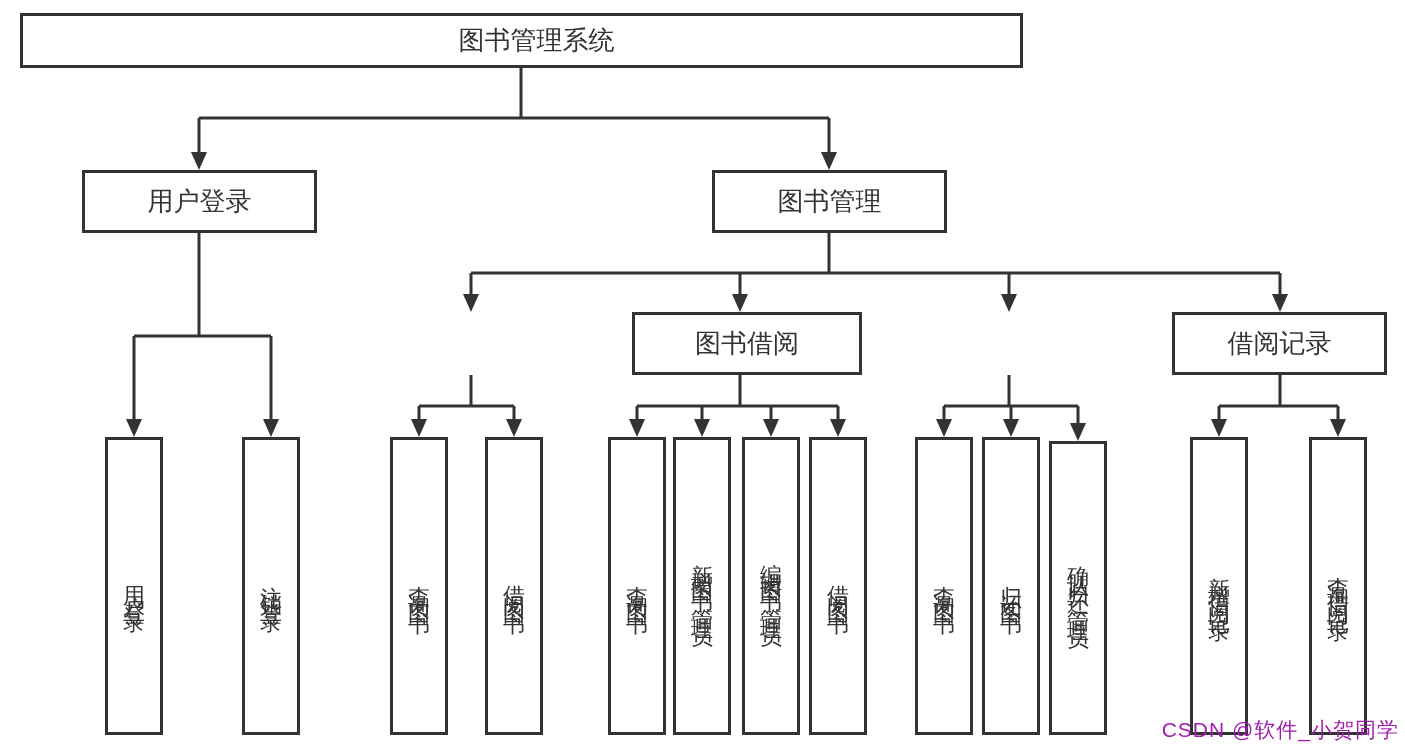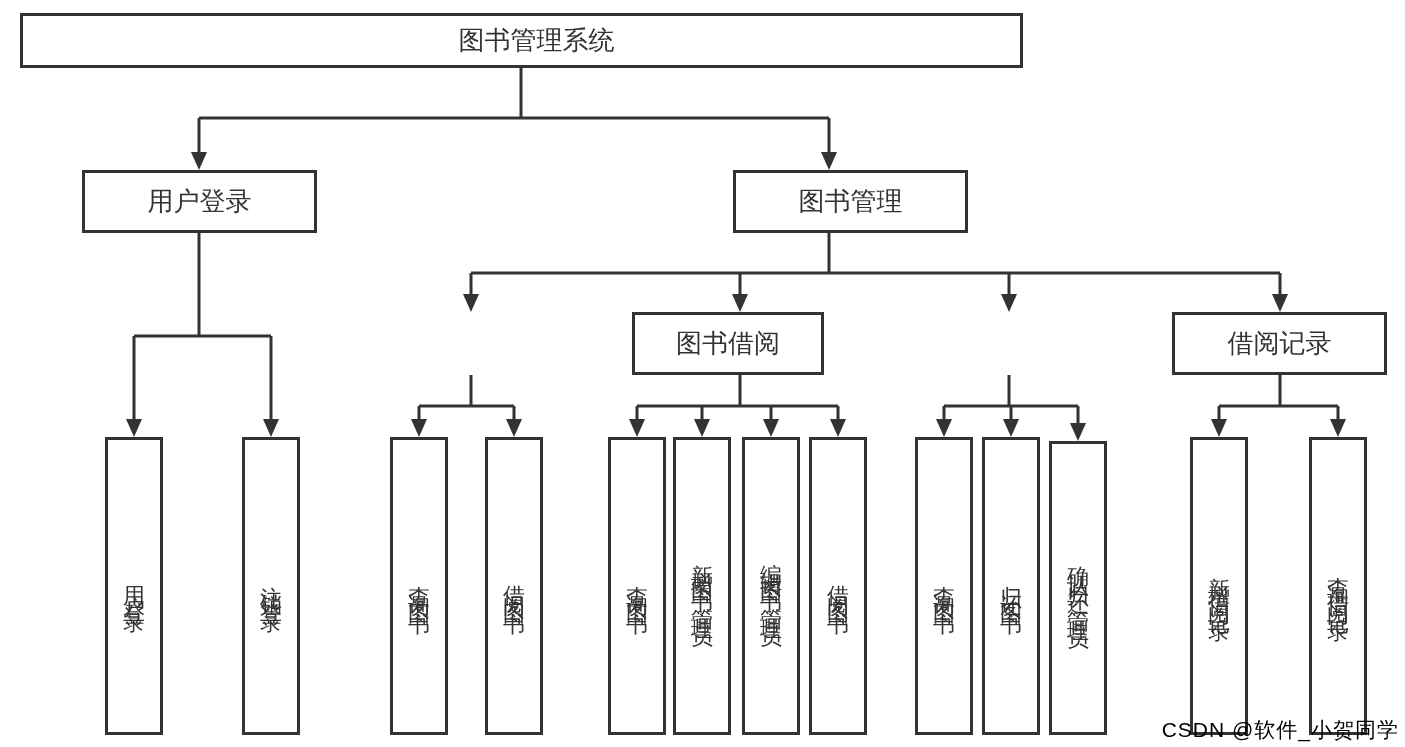--- a/index.html
+++ b/index.html
@@ -40,21 +40,21 @@
     writing-mode: vertical-rl;
     text-orientation: mixed;
     letter-spacing: 9px;
     white-space: normal;
   }
   .watermark {
     position: absolute;
     right: 6px;
     bottom: 3px;
     font-size: 21px;
-    color: #000000;
+    color: #a21caf;
     z-index: 2;
     letter-spacing: 1px;
   }
 </style>
 </head>
 <body>
 
 <div id="canvas">
 
   <svg id="wires" viewBox="0 0 1405 747" xmlns="http://www.w3.org/2000/svg">
@@ -96,23 +96,23 @@
       <polygon points="1011,437 1003,419 1019,419"></polygon>
       <polygon points="1078,441 1070,423 1086,423"></polygon>
       <polygon points="1219,437 1211,419 1227,419"></polygon>
       <polygon points="1338,437 1330,419 1346,419"></polygon>
     </g>
   </svg>
 
   <div class="box root" style="left:20px; top:13px; width:1003px; height:55px;padding-left:30px;">图书管理系统</div>
 
   <div class="box lvl" style="left:82px; top:170px; width:235px; height:63px;">用户登录</div>
-  <div class="box lvl" style="left:712px; top:170px; width:235px; height:63px;margin-left:21px;">图书管理</div>
+  <div class="box lvl" style="left:712px; top:170px; width:235px; height:63px;">图书管理</div>
 
-  <div class="box lvl" style="left:632px; top:312px; width:192px; height:63px;">图书借阅</div>
+  <div class="box lvl" style="left:632px; top:312px; width:230px; height:63px;">图书借阅</div>
   <div class="box lvl" style="left:1172px; top:312px; width:215px; height:63px;">借阅记录</div>
 
   <div class="box leaf" style="left:105px; top:437px; width:58px; height:298px;">用户登录</div>
   <div class="box leaf" style="left:242px; top:437px; width:58px; height:298px;">注销登录</div>
 
   <div class="box leaf" style="left:390px; top:437px; width:58px; height:298px;">查询图书</div>
   <div class="box leaf" style="left:485px; top:437px; width:58px; height:298px;">借阅图书</div>
 
   <div class="box leaf" style="left:608px; top:437px; width:58px; height:298px;">查询图书</div>
   <div class="box leaf" style="left:673px; top:437px; width:58px; height:298px;">新增图书（管理员）</div>

